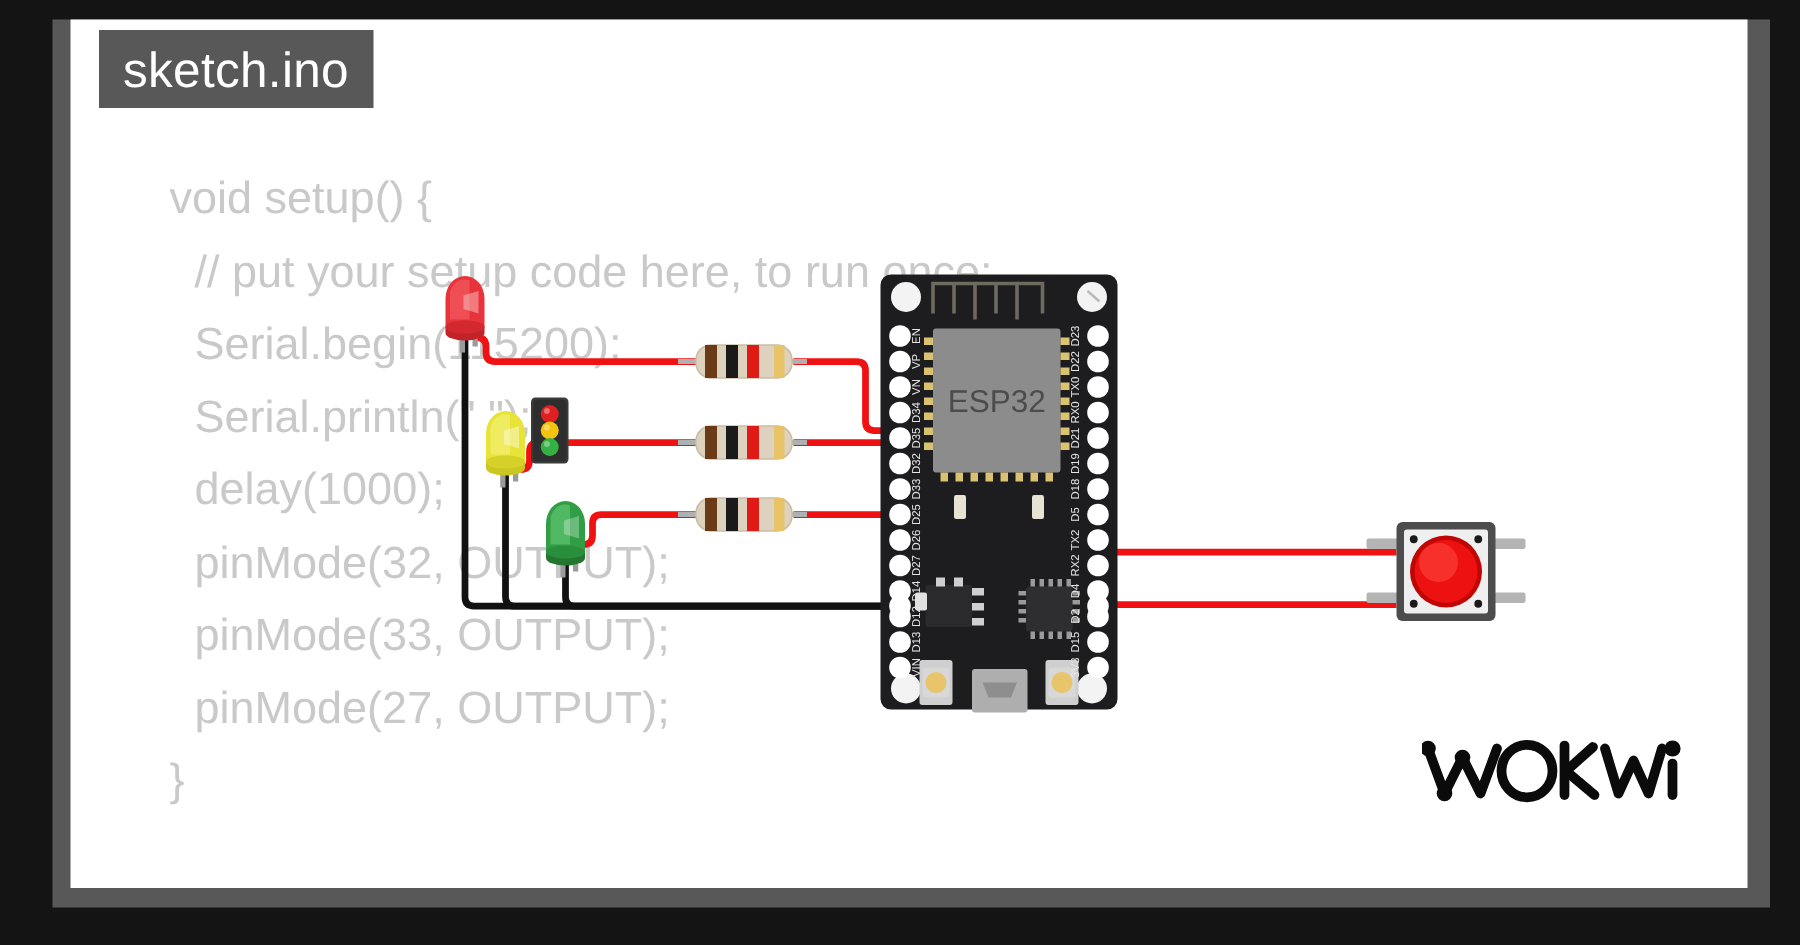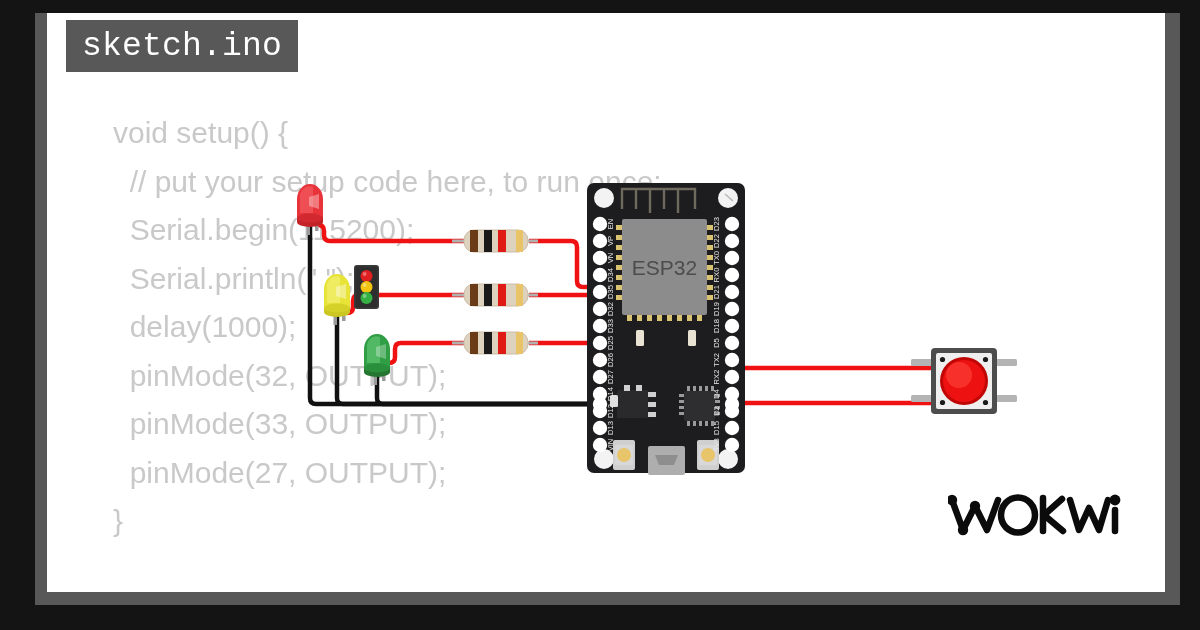--- a/index.html
+++ b/index.html
@@ -40,21 +40,20 @@
     background: #585858;
     display: flex; align-items: center;
     z-index: 40;
   }
   #tab-label {
     color: #ffffff;
     font-size: 33px;
     line-height: 1;
     letter-spacing: .2px;
     white-space: nowrap;
-    font-family: Liberation Mono, monospace;
   }
 
   
   #code {
     position: absolute;
     left: 66px; top: 96px;
     width: 700px;
     color: #c9c9c9;
     font-size: 30px;
     line-height: 48.5px;

